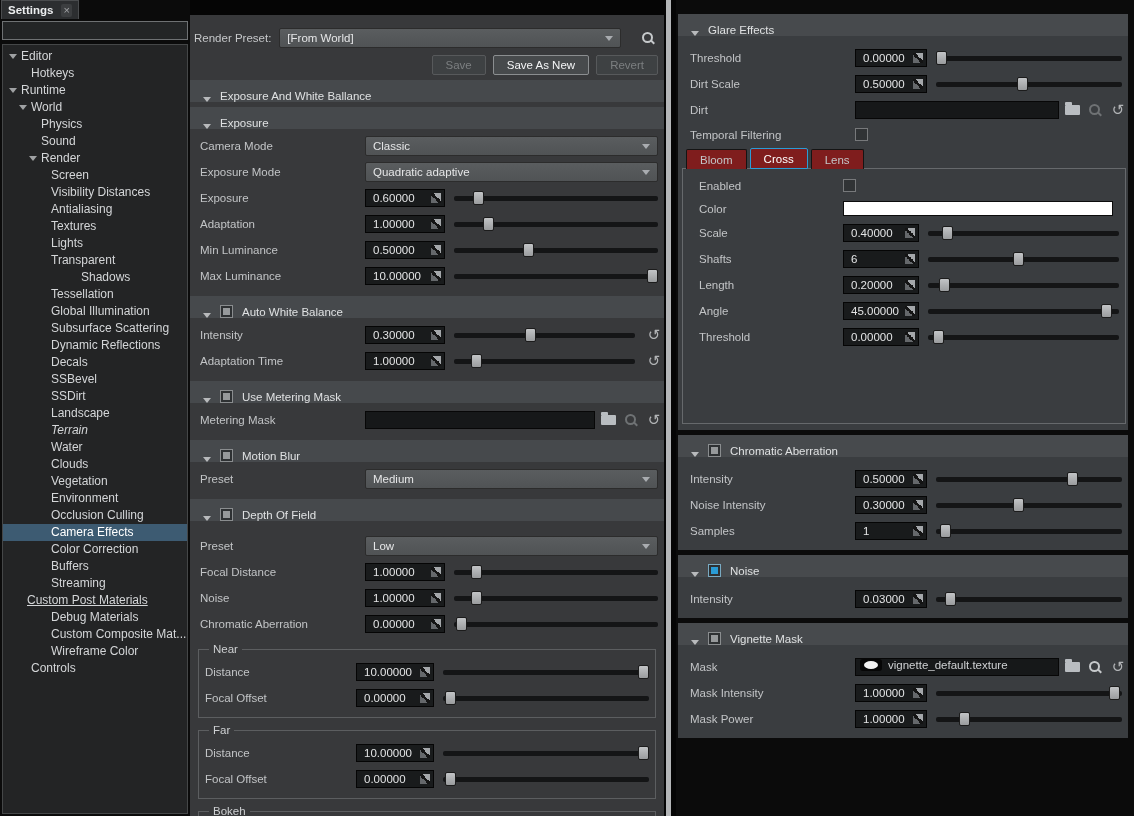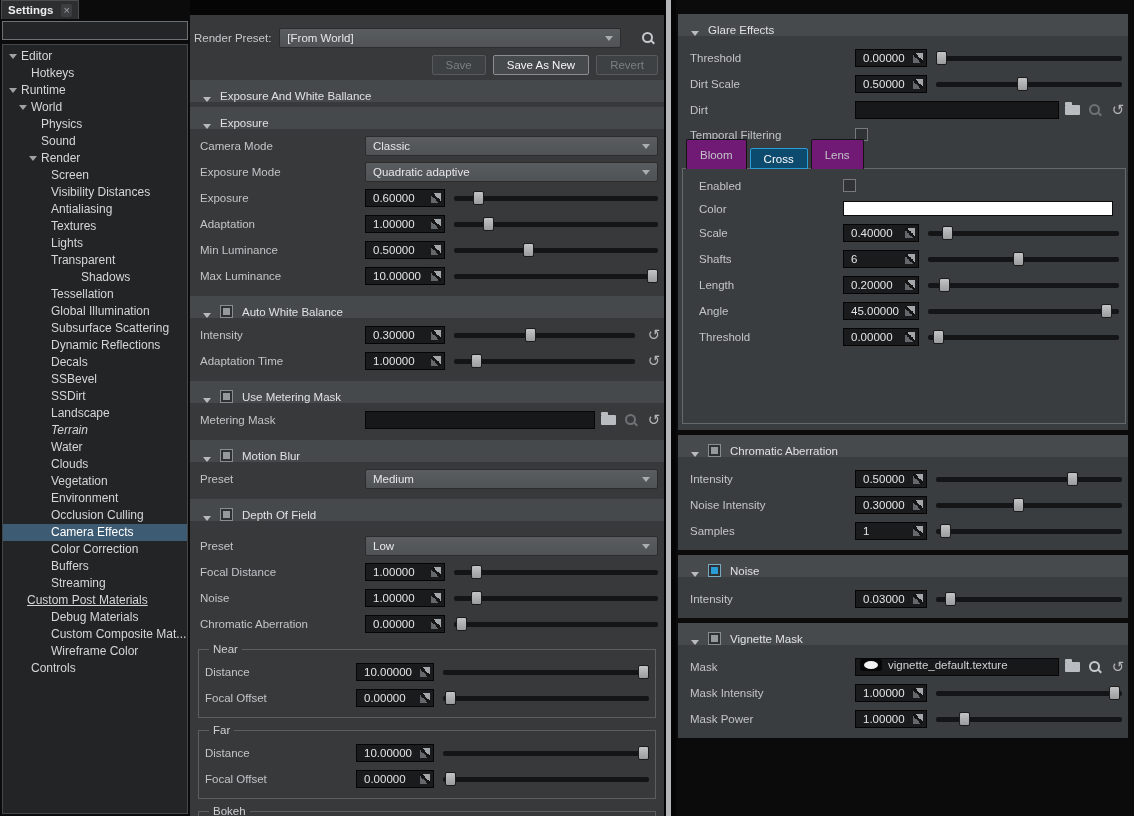--- a/index.html
+++ b/index.html
@@ -92,23 +92,23 @@
   
   #right{position:absolute;left:676px;top:0;width:458px;height:816px;background:#0b0b0b;padding-top:14px;}
   .rsec{width:450px;margin:0 0 5px 2px;background:#3a3d40;}
   .rsec .sec-head{margin-top:0;background:#474a4d;}
   .rsec .sec-body{padding:9px 0 6px 0;}
   .rsec .row{padding-left:12px;}
   .rsec .row-label{flex:0 0 165px;}
   .rsec .spin{flex:0 0 72px;}
 
   .tabs-row{display:flex;align-items:flex-end;height:21px;padding-left:8px;margin-top:2px;}
-  .gtab{height:30px;padding:0 13px;display:flex;align-items:center;background:#701a75;
+  .gtab{height:20px;padding:0 13px;display:flex;align-items:center;background:#7f1d1d;
       border:1px solid #141414;border-bottom:none;color:#c3c5c7;margin-right:3px;border-radius:2px 2px 0 0;}
-  .gtab.active{background:#0c4a6e;border:1px solid #2a9cd6;color:#fff;position:relative;z-index:2;height:21px;}
+  .gtab.active{background:#7f1d1d;border:1px solid #2a9cd6;color:#fff;position:relative;z-index:2;height:21px;}
   .tabbox{border:1px solid #66696c;height:256px;margin:-1px 2px 0 4px;padding-top:5px;overflow:hidden;}
   .tabbox .row{padding-left:16px;}
   .tabbox .row-label{flex:0 0 144px;}
   .tabbox .spin{flex:0 0 76px;}
 </style>
 </head>
 <body>
 
 <div id="app">
 

